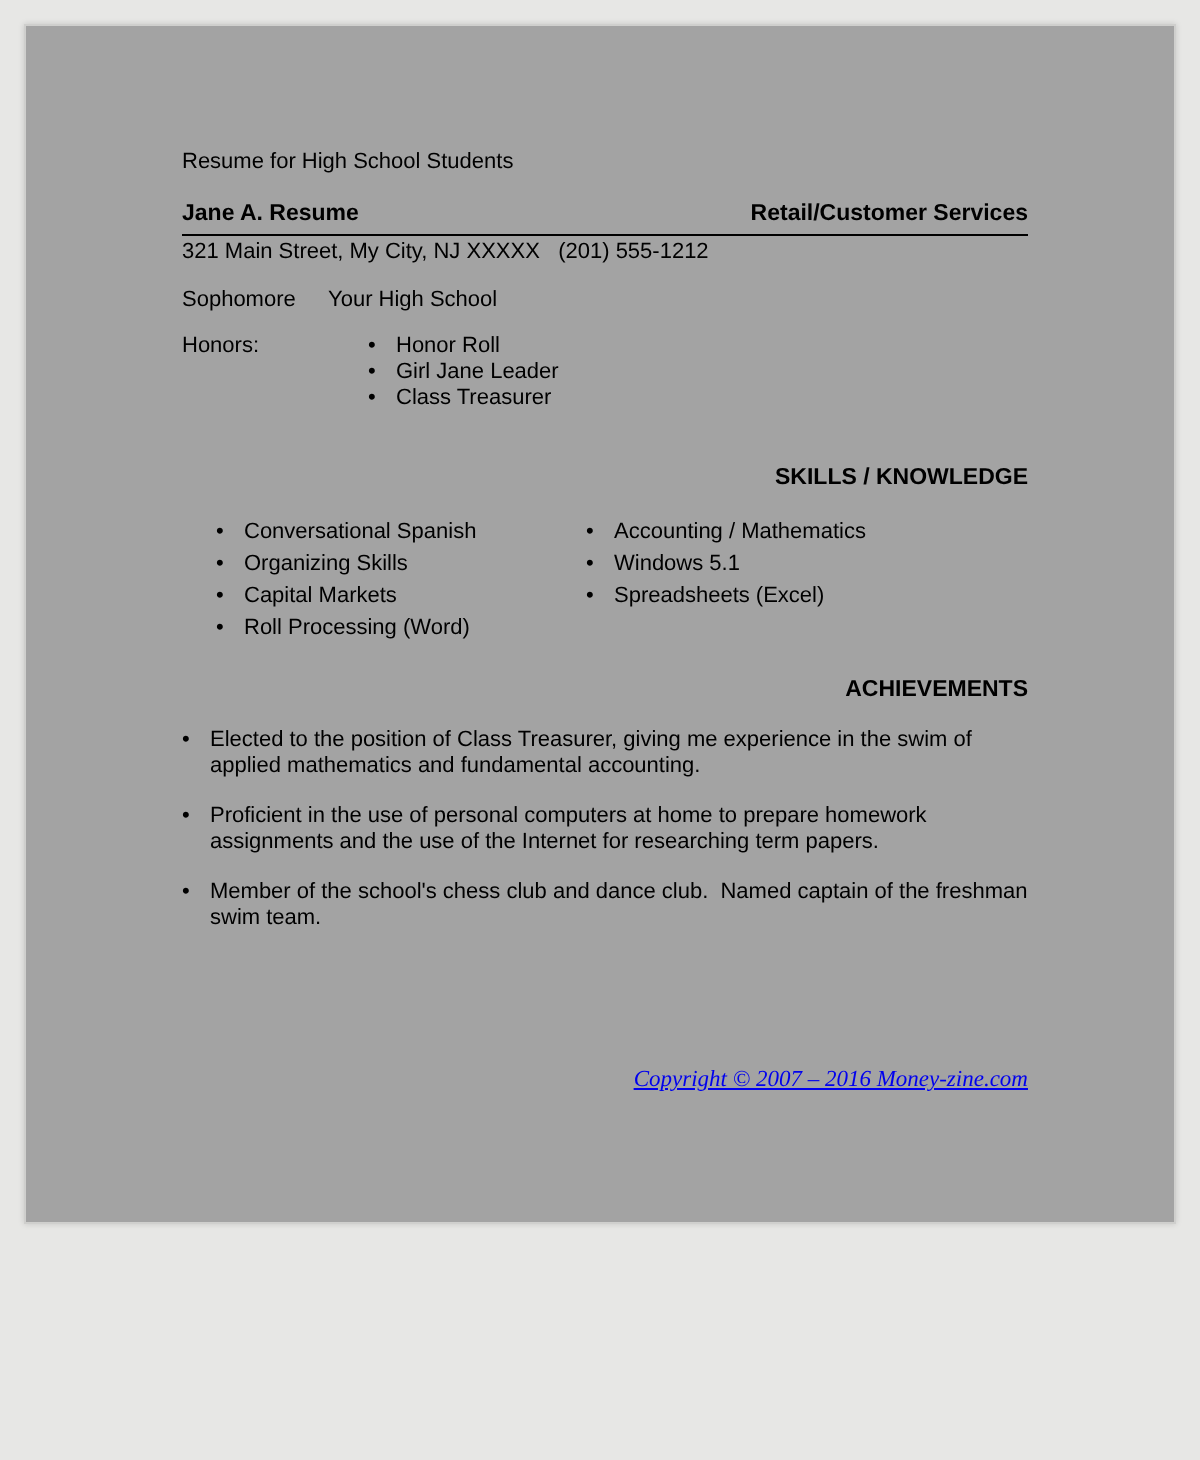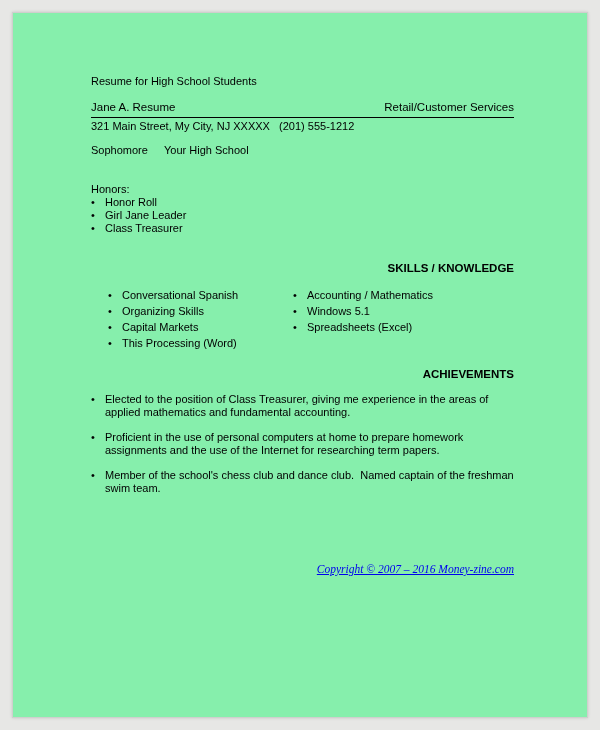--- a/index.html
+++ b/index.html
@@ -8,42 +8,42 @@
     background:#e9e9e7;
     font-family:"Liberation Sans", sans-serif;
     color:#000;
   }
   .canvas {
     width:600px; height:730px;
     padding:12px;
     background:#e7e7e5;
   }
   .page {
-    width:576px; height:706px;
-    background:#86efac;
+    width:576px; height:600px;
+    background:#a3a3a3;
     border:1px solid #cfcfcd;
     box-shadow:0 0 3px rgba(0,0,0,0.15);
     padding:62px 73px 0 78px;
     font-size:11px;
     line-height:13px;
   }
   .doc-label { font-size:11px; margin-bottom:13px; }
 
   .name-row {
     display:flex; justify-content:space-between;
-    font-weight:400; font-size:11.5px;
+    font-weight:700; font-size:11.5px;
     padding-bottom:3px;
     border-bottom:1.5px solid #000;
   }
   .address { font-size:11px; padding-top:2px; margin-bottom:11px; white-space:pre; }
 
-  .edu-row { display:flex; margin-bottom:26px; }
+  .edu-row { display:flex; margin-bottom:10px; }
   .grade { width:73px; }
 
-  .honors-row { display:flex; margin-bottom:27px;flex-direction:column; }
+  .honors-row { display:flex; margin-bottom:27px; }
   .honors-label { width:93px; }
 
   ul { list-style:none; }
   li { position:relative; padding-left:14px; }
   li::before { content:"•"; position:absolute; left:0; top:0; }
 
   .honors-list li { line-height:13px; }
 
   .section-heading {
     font-size:11.5px; font-weight:700;
@@ -98,33 +98,33 @@
       </ul>
     </div>
 
     <h2 class="section-heading">SKILLS / KNOWLEDGE</h2>
 
     <div class="skills-cols">
       <ul class="skills-col col-left">
         <li><span>Conversational Spanish</span></li>
         <li><span>Organizing Skills</span></li>
         <li><span>Capital Markets</span></li>
-        <li><span>This Processing (Word)</span></li>
+        <li><span>Roll Processing (Word)</span></li>
       </ul>
       <ul class="skills-col col-right">
         <li><span>Accounting / Mathematics</span></li>
         <li><span>Windows 5.1</span></li>
         <li><span>Spreadsheets (Excel)</span></li>
       </ul>
     </div>
 
     <h2 class="section-heading">ACHIEVEMENTS</h2>
 
     <ul class="ach-list">
-      <li><span class="ach-text">Elected to the position of Class Treasurer, giving me experience in the areas of applied mathematics and fundamental accounting.</span></li>
+      <li><span class="ach-text">Elected to the position of Class Treasurer, giving me experience in the swim of applied mathematics and fundamental accounting.</span></li>
       <li><span class="ach-text">Proficient in the use of personal computers at home to prepare homework assignments and the use of the Internet for researching term papers.</span></li>
       <li><span class="ach-text">Member of the school's chess club and dance club.  Named captain of the freshman swim team.</span></li>
     </ul>
 
     <p class="footer">Copyright © 2007 – 2016 Money-zine.com</p>
 
   </div>
 </div>
 
 </body></html>

